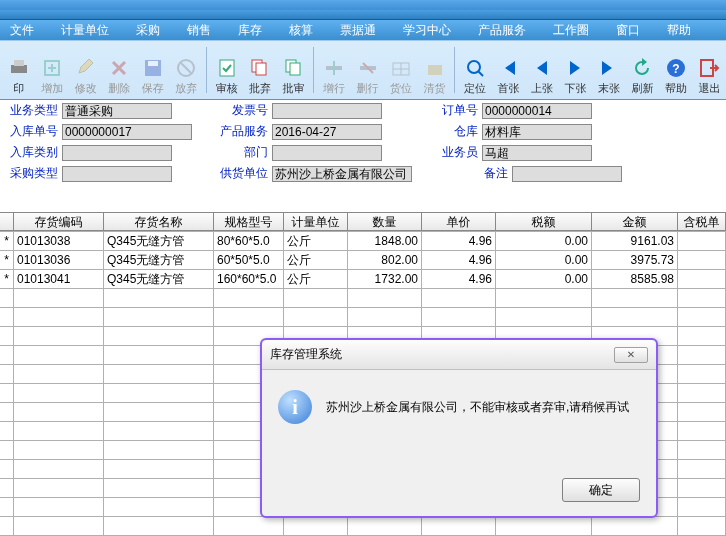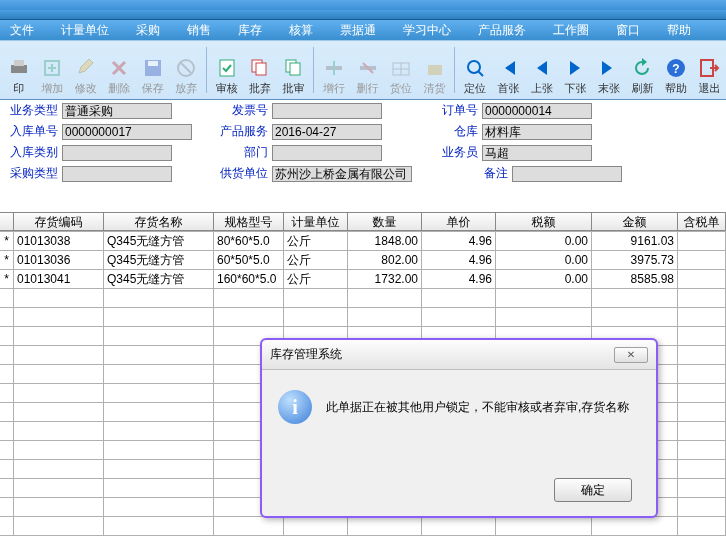--- a/index.html
+++ b/index.html
@@ -44,21 +44,21 @@
 .c9 { width: 48px; }
 .ghdr .c5,.ghdr .c6,.ghdr .c7,.ghdr .c8 { text-align: center; }
 .star { text-align: center; color: #000; }
 
 .dialog { position: absolute; left: 260px; top: 338px; width: 398px; height: 180px; background: #f0f0f0; border: 2px solid #8b5cf6; box-shadow: 2px 2px 6px rgba(0,0,0,.3); border-radius: 6px; }
 .dtitle { height: 30px; background: linear-gradient(#fdfdfd,#e4e4e4); border-bottom: 1px solid #c0c0c0; display: flex; align-items: center; padding: 0 8px; border-radius: 6px 6px 0 0; }
 .dtitle .t { flex: 1; }
 .dclose { width: 34px; height: 16px; border: 1px solid #a0a0a0; border-radius: 2px; background: linear-gradient(#fdfdfd,#e0e0e0); display: flex; align-items: center; justify-content: center; font-size: 10px; color: #555; }
 .dbody { display: flex; align-items: center; padding: 20px 16px; gap: 14px; }
 .dicon { width: 34px; height: 34px; border-radius: 50%; background: radial-gradient(circle at 35% 30%, #bfe0ff, #3a7ed8); display: flex; align-items: center; justify-content: center; color: #fff; font: bold 20px Georgia, serif; }
-.dfoot { position: absolute; right: 24px; bottom: 14px; }
+.dfoot { position: absolute; right: 16px; bottom: 14px; }
 .dbtn { width: 78px; height: 24px; background: linear-gradient(#fdfdfd,#e0e0e0); border: 1px solid #808080; border-radius: 3px; }
 </style>
 </head>
 <body>
 
 <div class="topstrip"></div>
 <div class="winframe"></div>
 
 <div class="menubar" id="menubar">
     <span>文件</span>
@@ -528,18 +528,18 @@
     </div>
   </div>
 
 <div class="dialog">
   <div class="dtitle">
     <span class="t">库存管理系统</span>
     <span class="dclose">✕</span>
   </div>
   <div class="dbody">
     <div class="dicon">i</div>
-    <div>此单据正在被其他用户锁定，不能审核或者弃审,存货名称</div>
+    <div>苏州沙上桥金属有限公司，不能审核或者弃审,请稍候再试</div>
   </div>
   <div class="dfoot">
     <button class="dbtn">确定</button>
   </div>
 </div>
 
 </body></html>

